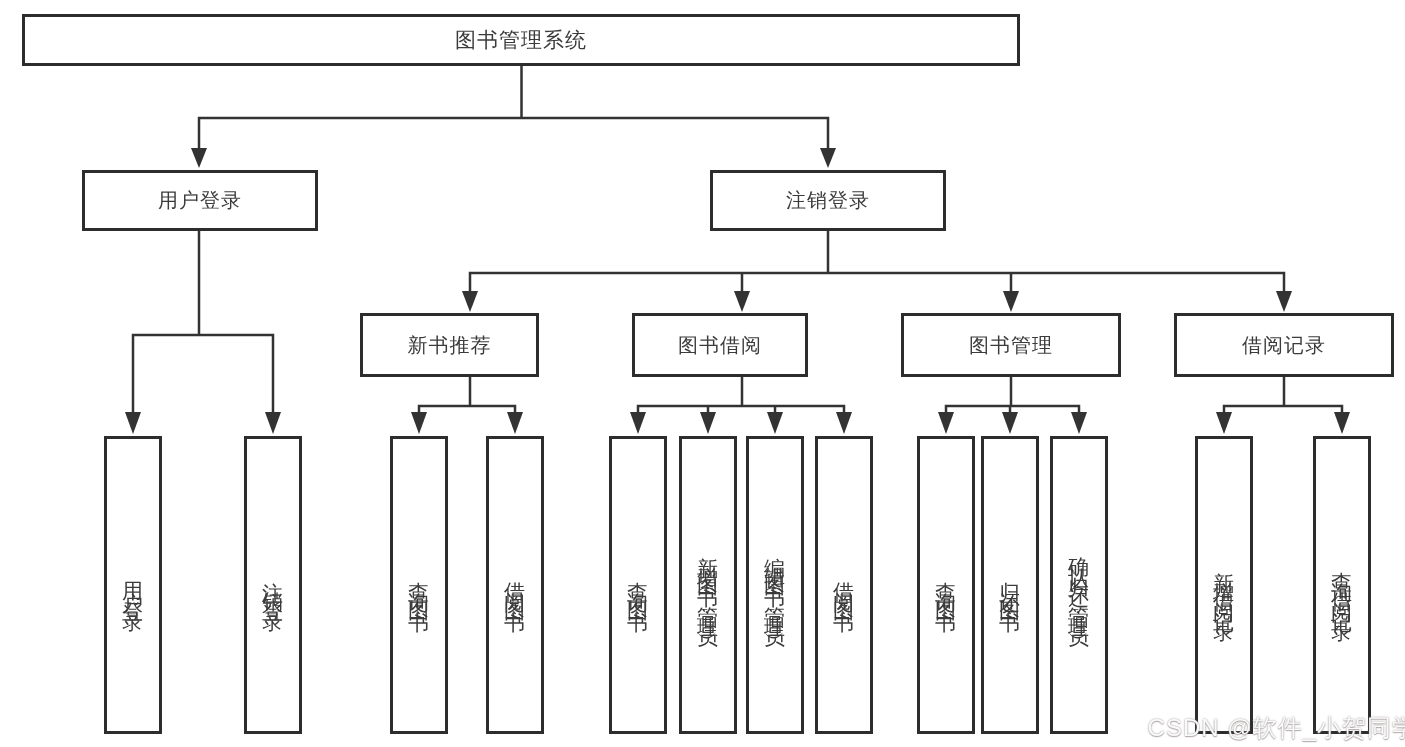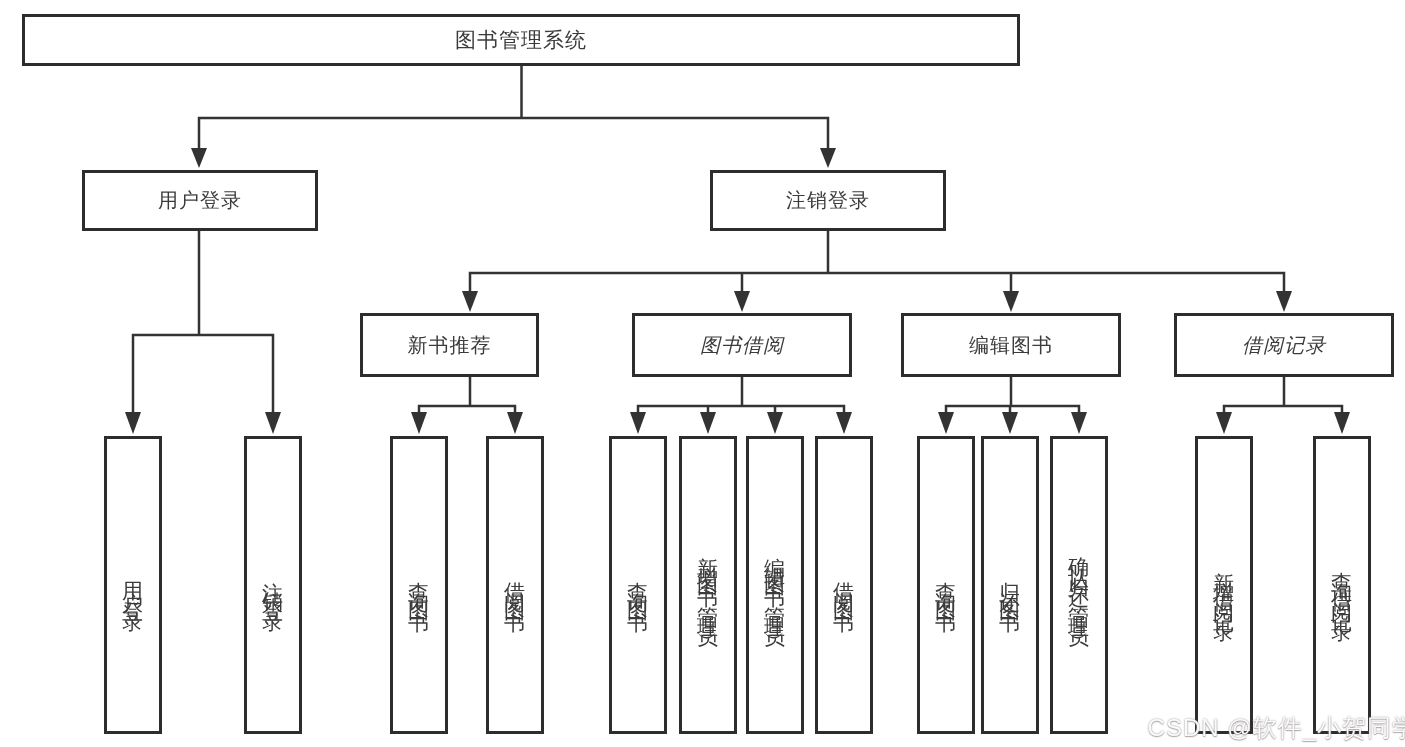--- a/index.html
+++ b/index.html
@@ -101,23 +101,23 @@
       <polygon points="1334,412 1350,412 1342,434"></polygon>
     </g>
   </svg>
 
   <div class="node root-box" style="left:22px; top:14px; width:998px; height:52px;">图书管理系统</div>
 
   <div class="node" style="left:82px; top:170px; width:236px; height:61px;">用户登录</div>
   <div class="node" style="left:710px; top:170px; width:236px; height:61px;">注销登录</div>
 
   <div class="node" style="left:360px; top:313px; width:179px; height:64px;">新书推荐</div>
-  <div class="node" style="left:632px; top:313px; width:220px; height:64px;font-style:italic;">图书借阅</div>
-  <div class="node" style="left:901px; top:313px; width:220px; height:64px;">编辑图书</div>
-  <div class="node" style="left:1174px; top:313px; width:220px; height:64px;font-style:italic;">借阅记录</div>
+  <div class="node" style="left:632px; top:313px; width:176px; height:64px;">图书借阅</div>
+  <div class="node" style="left:901px; top:313px; width:220px; height:64px;">图书管理</div>
+  <div class="node" style="left:1174px; top:313px; width:220px; height:64px;">借阅记录</div>
 
   <div class="node v" style="left:104px; top:436px; width:58px; height:298px;">用户登录</div>
   <div class="node v" style="left:244px; top:436px; width:58px; height:298px;">注销登录</div>
 
   <div class="node v" style="left:390px; top:436px; width:58px; height:298px;">查询图书</div>
   <div class="node v" style="left:486px; top:436px; width:58px; height:298px;">借阅图书</div>
 
   <div class="node v" style="left:609px; top:436px; width:58px; height:298px;">查询图书</div>
   <div class="node v" style="left:679px; top:436px; width:58px; height:298px;">新增图书（管理员）</div>
   <div class="node v" style="left:746px; top:436px; width:58px; height:298px;">编辑图书（管理员）</div>

